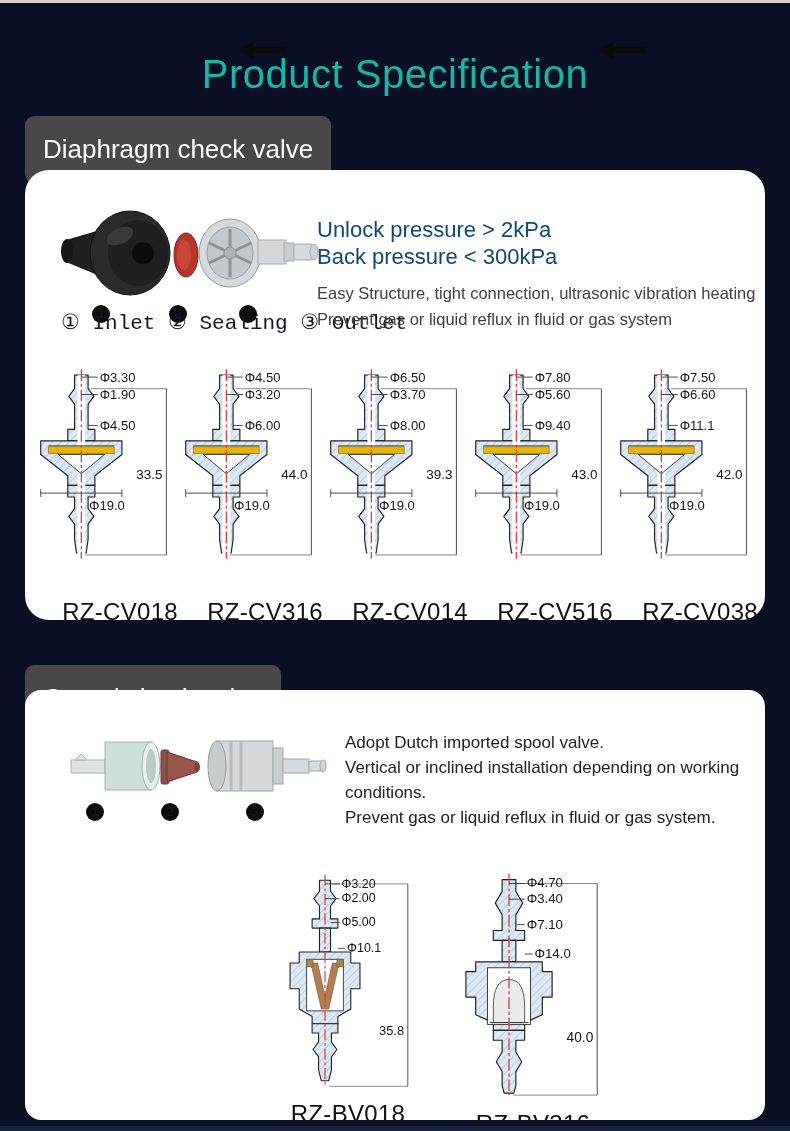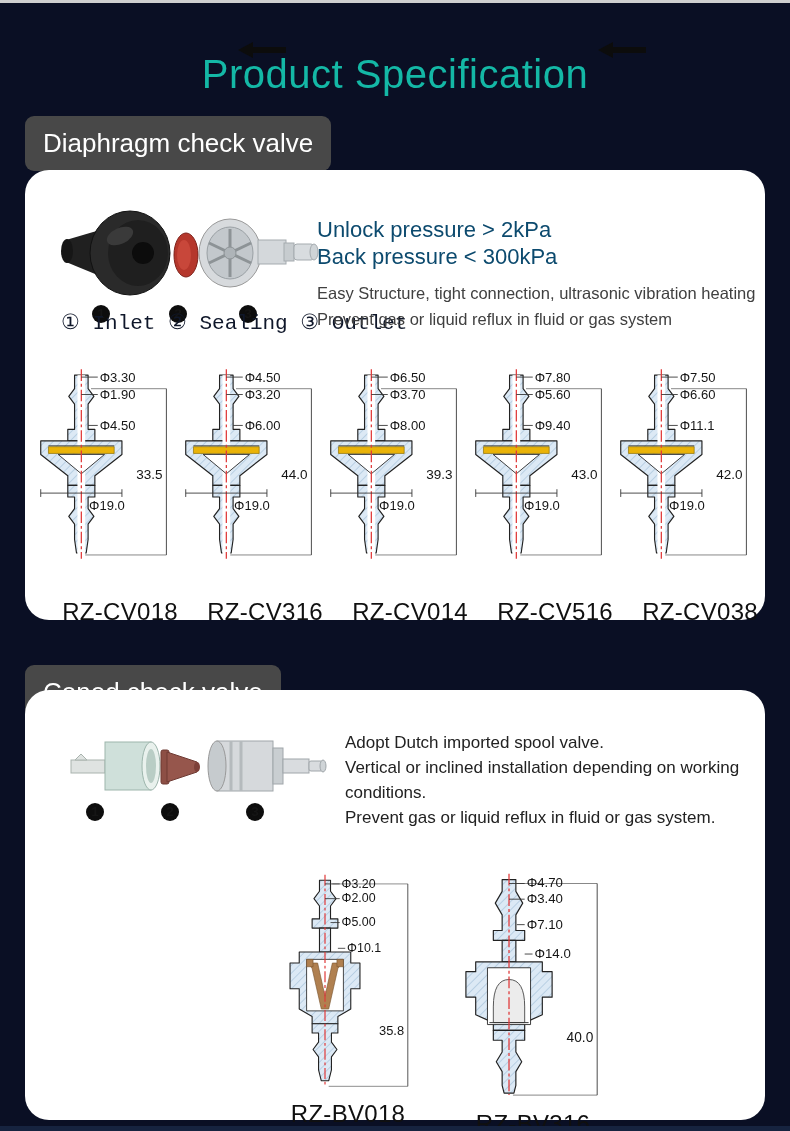--- a/index.html
+++ b/index.html
@@ -4,26 +4,26 @@
 <style>
   html,body{margin:0;padding:0;background:#0a0f24;}
   .page{position:relative;width:790px;height:1131px;background:#0a0f24;overflow:hidden;
         font-family:"Liberation Sans",sans-serif;}
   .topstrip{position:absolute;top:0;left:0;width:790px;height:3px;background:#cfcfcf;}
   .bottomstrip{position:absolute;bottom:0;left:0;width:790px;height:5px;background:#16233f;}
   .title{position:absolute;top:52px;left:0;width:790px;text-align:center;color:#14b8a6;
          font-size:40px;font-weight:500;letter-spacing:.5px;}
   .arrow{position:absolute;top:42px;}
   .chip{position:absolute;left:25px;background:#484848;color:#ffffff;font-size:26px;
-        padding:12px 18px;border-radius:9px;font-weight:500;}
+        padding:18px 18px;border-radius:9px;font-weight:500;}
   .chip1{top:116px;}
   .chip2{top:665px;}
   .card{position:absolute;left:25px;width:740px;background:#ffffff;border-radius:24px;}
   .card1{top:170px;height:450px;}
-  .card2{top:690px;height:430px;}
+  .card2{top:690px;height:430px;border-radius:16px;}
   .photo1{position:absolute;left:33px;top:28px;}
   .photo2{position:absolute;left:40px;top:24px;}
   .caption{position:absolute;left:36px;top:140px;font-size:21px;color:#0f172a;
            font-family:Liberation Mono, monospace;}
   .pressure{position:absolute;left:292px;top:46px;font-size:22px;color:#0c4a6e;line-height:27px;}
   .desc1{position:absolute;left:292px;top:110px;font-size:16.5px;color:#404040;line-height:26px;}
   .desc2{position:absolute;left:320px;top:40px;font-size:17px;color:#222;line-height:25px;width:400px;}
   .drow{position:absolute;left:8px;top:176px;width:724px;display:flex;justify-content:space-between;}
   .dcol{width:145px;text-align:right;}
   .mname{font-size:24px;color:#101010;margin-top:6px;letter-spacing:.3px;}

